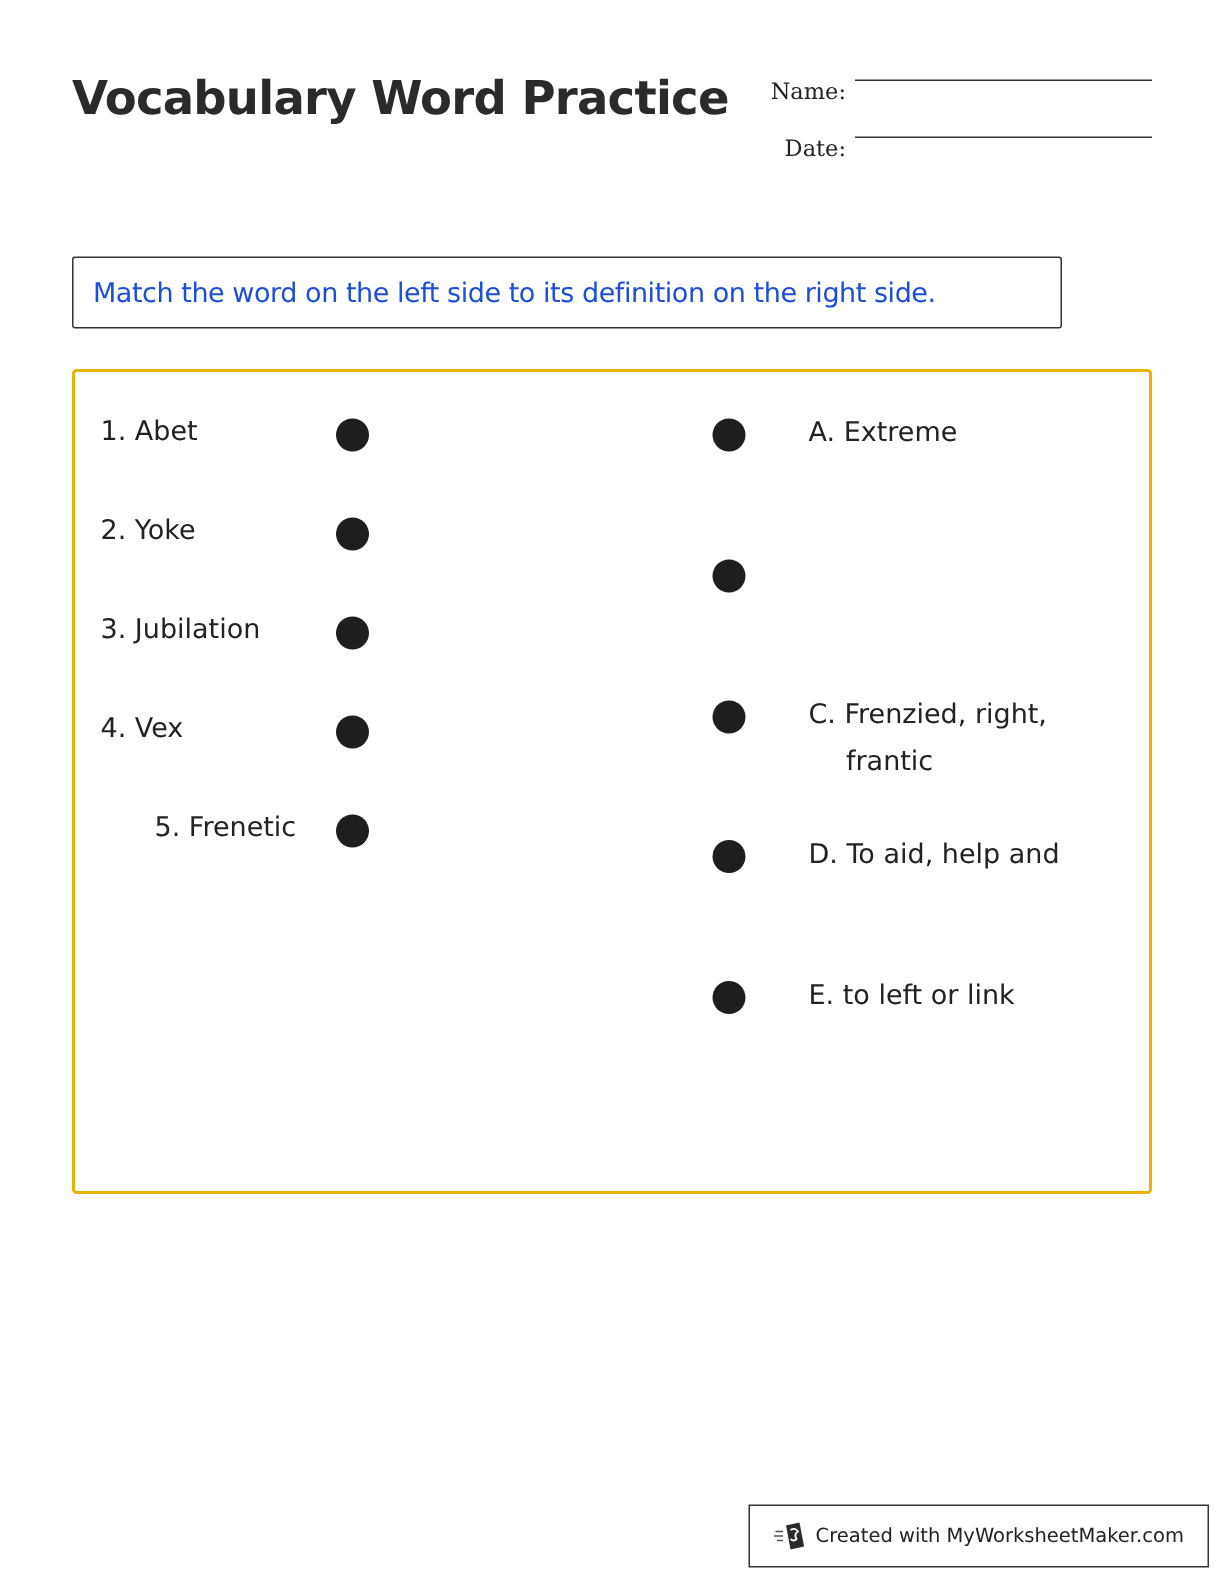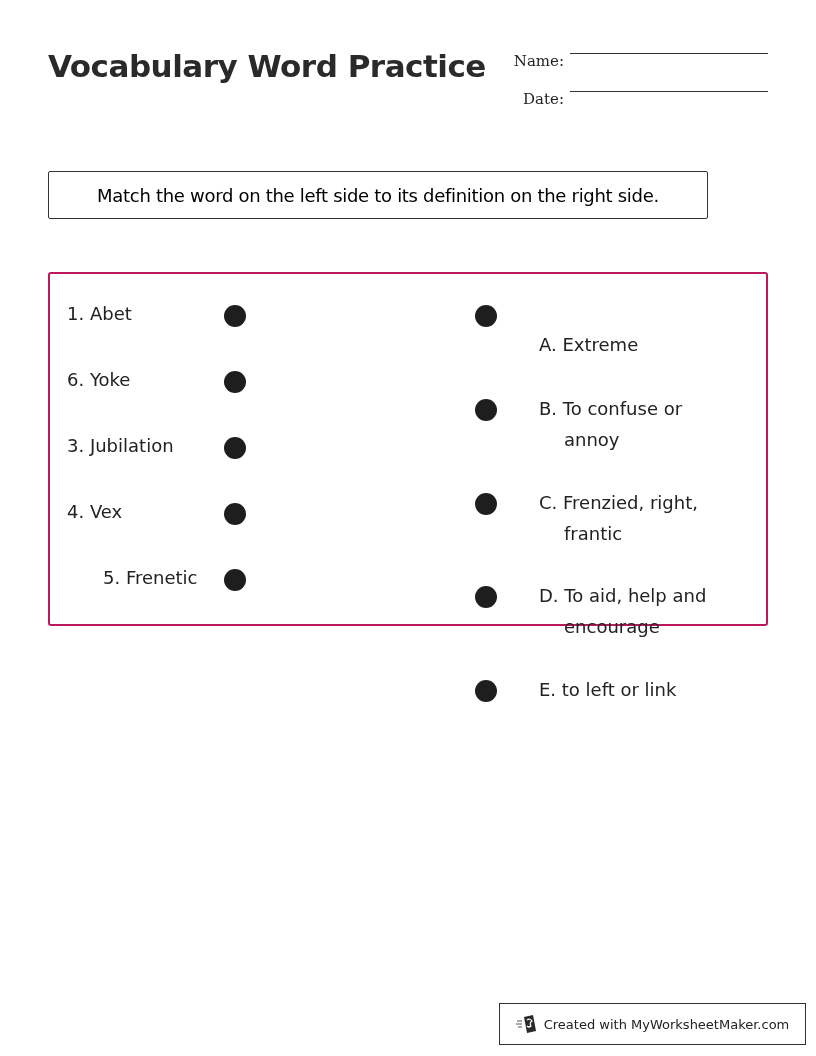--- a/index.html
+++ b/index.html
@@ -15,25 +15,25 @@
   .meta-row {
     position: absolute; left: 500px; width: 268px; display: flex; align-items: flex-start;
     font-family: "DejaVu Serif", serif; font-size: 15px; color: #222;
   }
   .meta-row .lbl { width: 70px; text-align: right; padding-right: 6px; box-sizing: border-box; }
   .meta-row .line { flex: 1; border-bottom: 1.3px solid #333; height: 1px; margin-bottom: 0; }
   .instructions {
     position: absolute; left: 48px; top: 171px; width: 660px; height: 48px;
     box-sizing: border-box; border: 1.3px solid #333; border-radius: 2px;
     padding: 0 13px; display: flex; align-items: center;
-    font-size: 18px; letter-spacing: -0.3px; color: #000000; justify-content: center;
+    font-size: 18px; letter-spacing: -0.3px; color: #1d4ed8;
   }
   .match-box {
-    position: absolute; left: 48px; top: 272px; width: 720px; height: 354px;
-    box-sizing: border-box; border: 2px solid #be185d; border-radius: 3px;
+    position: absolute; left: 48px; top: 246px; width: 720px; height: 550px;
+    box-sizing: border-box; border: 2px solid #eab308; border-radius: 3px;
   }
   .word {
     position: absolute; left: 17px; font-size: 18px; color: #222; white-space: nowrap;
   }
   .dot {
     position: absolute; width: 22px; height: 22px; border-radius: 50%; background: #1e1e1e;
   }
   .def {
     position: absolute; left: 489px; font-size: 18px; line-height: 31px; color: #222;
   }
@@ -62,53 +62,48 @@
 
 <div class="instructions">
   <span>Match the word on the left side to its definition on the right side.</span>
 </div>
 
 <div class="match-box">
 
   <div class="word" style="top:29px;">1. Abet</div>
   <div class="dot" style="left:174px; top:31px;"></div>
 
-  <div class="word" style="top:95px;">6. Yoke</div>
+  <div class="word" style="top:95px;">2. Yoke</div>
   <div class="dot" style="left:174px; top:97px;"></div>
 
   <div class="word" style="top:161px;">3. Jubilation</div>
   <div class="dot" style="left:174px; top:163px;"></div>
 
   <div class="word" style="top:227px;">4. Vex</div>
   <div class="dot" style="left:174px; top:229px;"></div>
 
   <div class="word" style="top:293px;margin-left:36px;">5. Frenetic</div>
   <div class="dot" style="left:174px; top:295px;"></div>
 
   <div class="dot" style="left:425px; top:31px;"></div>
-  <div class="def" style="top:25px;margin-top:30px;">
+  <div class="def" style="top:25px;">
     <span>A. Extreme</span>
   </div>
 
   <div class="dot" style="left:425px; top:125px;"></div>
-  <div class="def" style="top:119px;">
-    <span>B. To confuse or</span>
-    <span class="line2">annoy</span>
-  </div>
 
   <div class="dot" style="left:425px; top:219px;"></div>
   <div class="def" style="top:213px;">
     <span>C. Frenzied, right,</span>
     <span class="line2">frantic</span>
   </div>
 
   <div class="dot" style="left:425px; top:312px;"></div>
   <div class="def" style="top:306px;">
     <span>D. To aid, help and</span>
-    <span class="line2">encourage</span>
   </div>
 
   <div class="dot" style="left:425px; top:406px;"></div>
   <div class="def" style="top:400px;">
     <span>E. to left or link</span>
   </div>
 </div>
 
 <div class="footer">
   <span>

